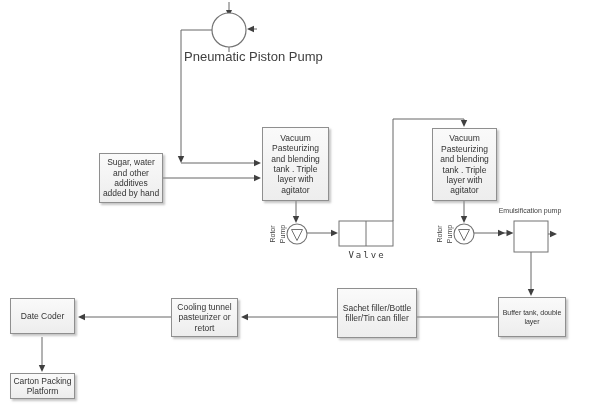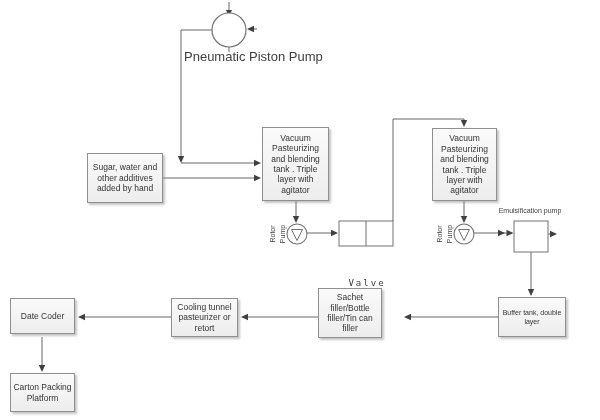--- a/index.html
+++ b/index.html
@@ -101,39 +101,39 @@
       <polygon points="458.5,229.5 469.5,229.5 464,240.5" fill="none" stroke="#737373" stroke-width="1"></polygon>
     </g>
     <g>
       <rect x="339" y="221" width="54" height="25" fill="#ffffff" stroke="#737373" stroke-width="1"></rect>
       <line x1="366" y1="221" x2="366" y2="246" stroke="#737373" stroke-width="1"></line>
     </g>
     <rect x="514" y="221" width="34" height="31" fill="#ffffff" stroke="#737373" stroke-width="1"></rect>
   </svg>
 
 
-  <div class="node" style="left:87px;top:153px;width:76px;height:50px;">Sugar, water and other additives added by hand</div>
+  <div class="node" style="left:99px;top:153px;width:64px;height:50px;">Sugar, water and other additives added by hand</div>
 
   <div class="node" style="left:262px;top:127px;width:67px;height:74px;">Vacuum Pasteurizing and blending tank . Triple layer with agitator</div>
 
   <div class="node" style="left:432px;top:128px;width:65px;height:73px;">Vacuum Pasteurizing and blending tank . Triple layer with agitator</div>
 
   <div class="node small" style="left:498px;top:297px;width:68px;height:40px;">Buffer tank, double layer</div>
 
-  <div class="node" style="left:318px;top:288px;width:64px;height:50px;">Sachet filler/Bottle filler/Tin can filler</div>
+  <div class="node" style="left:337px;top:288px;width:80px;height:50px;">Sachet filler/Bottle filler/Tin can filler</div>
 
   <div class="node" style="left:171px;top:298px;width:67px;height:39px;">Cooling tunnel pasteurizer or retort</div>
 
   <div class="node" style="left:10px;top:298px;width:65px;height:36px;">Date Coder</div>
 
-  <div class="node" style="left:10px;top:373px;width:65px;height:39px;">Carton Packing Platform</div>
+  <div class="node" style="left:10px;top:373px;width:65px;height:26px;">Carton Packing Platform</div>
 
   <div class="flabel" style="left:184px;top:49px;width:100px;">Pneumatic Piston Pump</div>
 
-  <div class="valve-label" style="left:344px;top:250px;width:46px;margin-top:28px;">Valve</div>
+  <div class="valve-label" style="left:344px;top:250px;width:46px;">Valve</div>
 
   <div class="flabel tiny" style="left:496px;top:207px;width:68px;">Emulsification pump</div>
 
   <div class="vlabel" style="left:258px;top:223px;">
     <span>Rotor</span>
     <span>Pump</span>
   </div>
 
   <div class="vlabel" style="left:425px;top:223px;">
     <span>Rotor</span>

